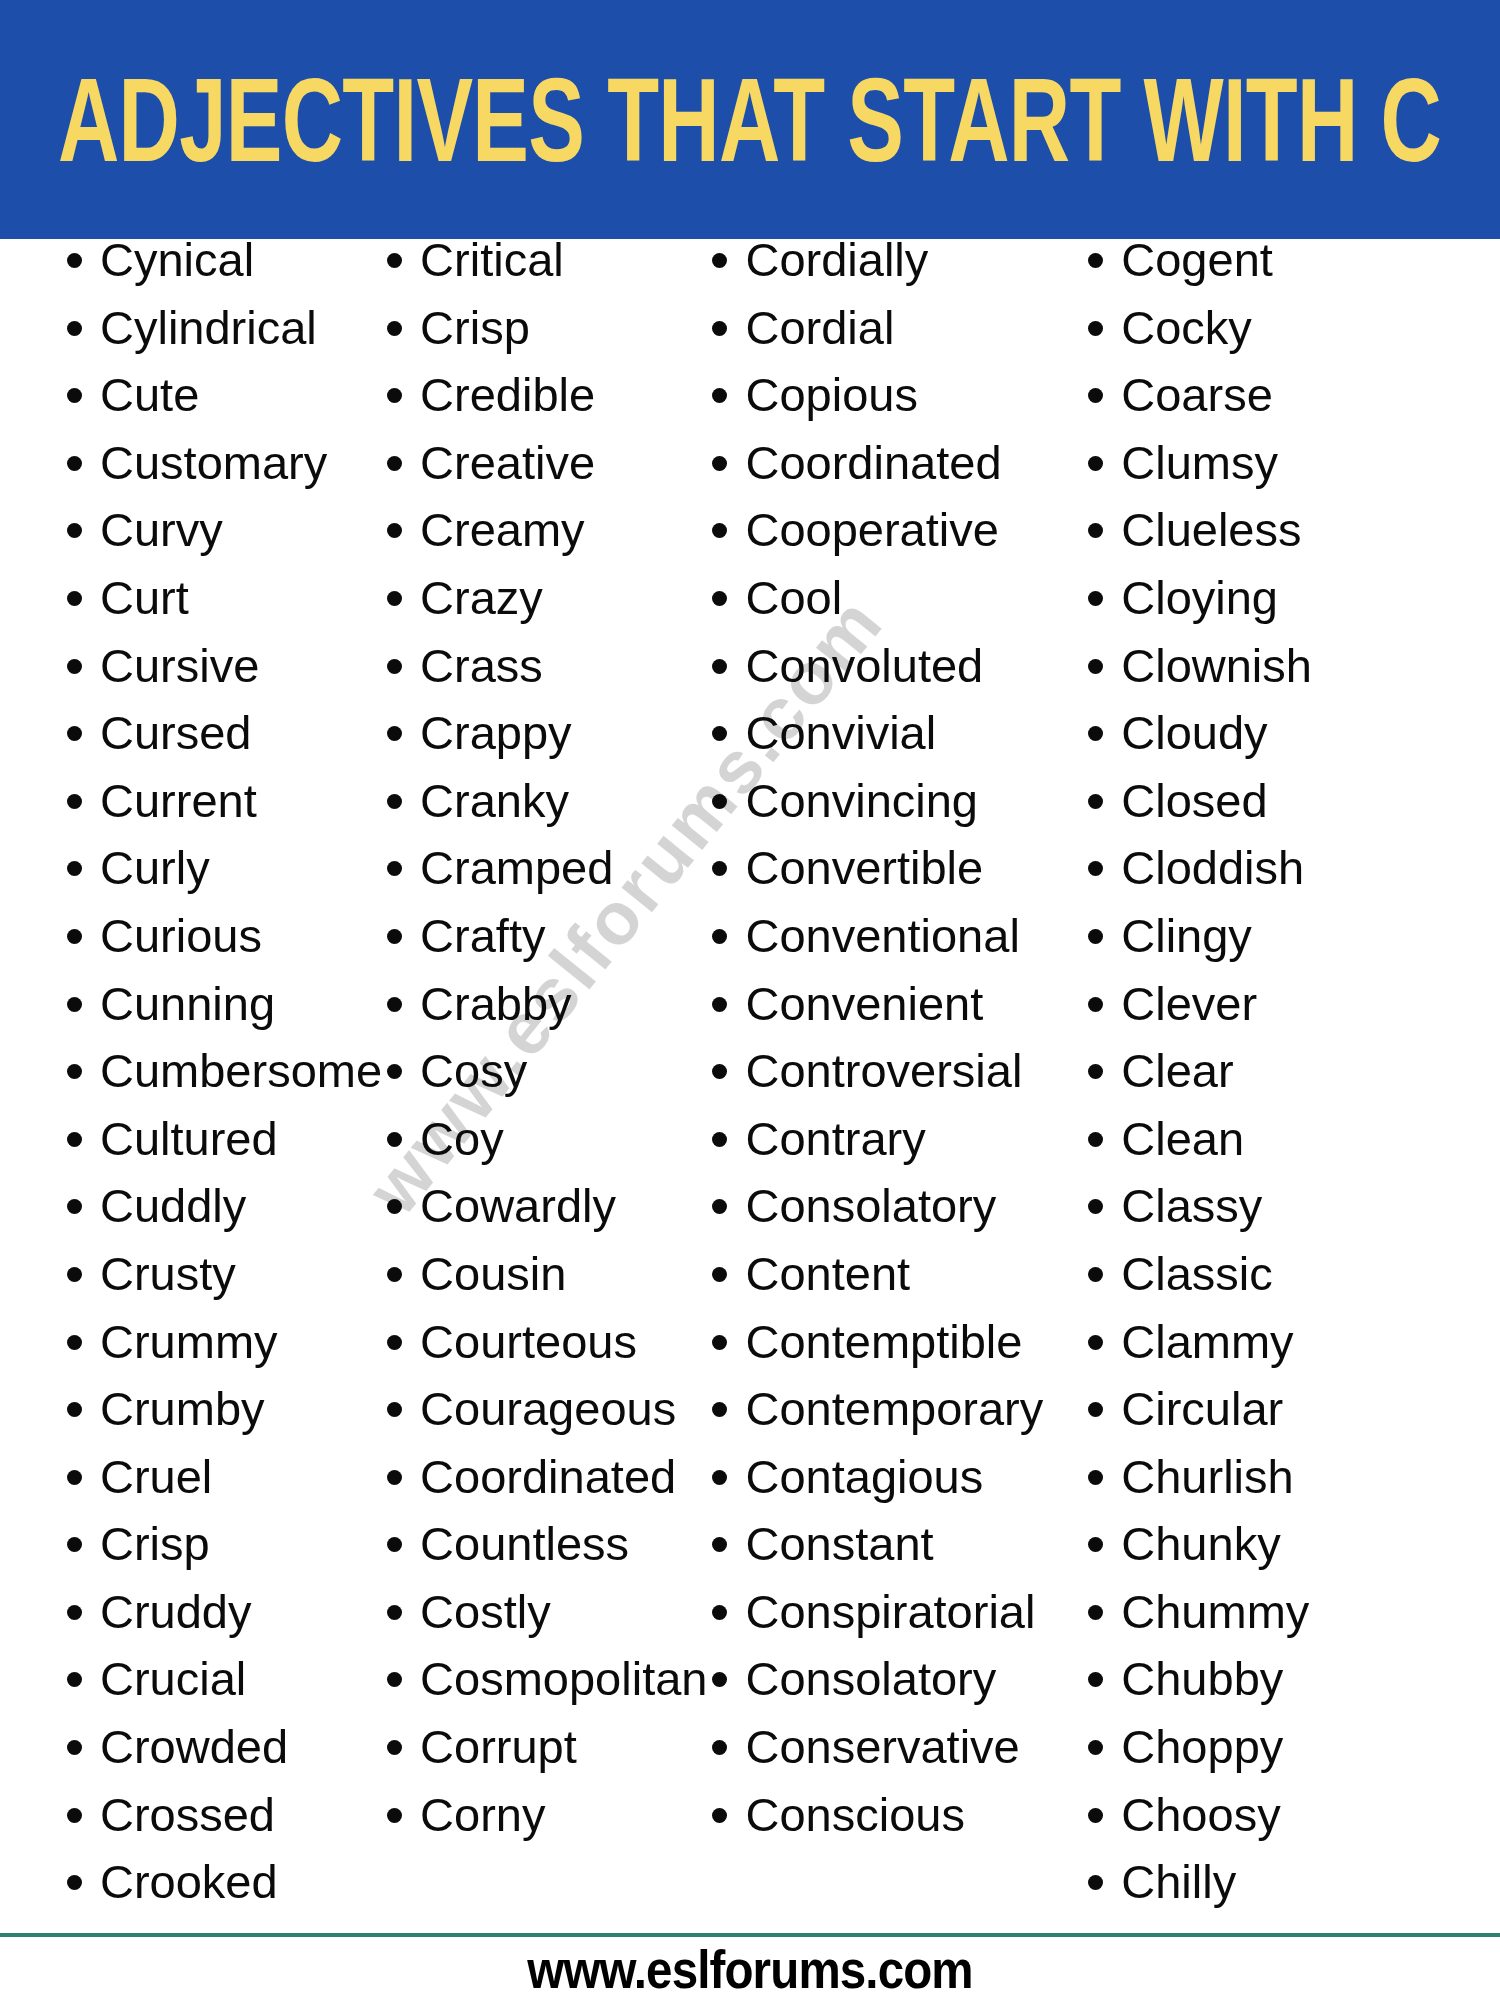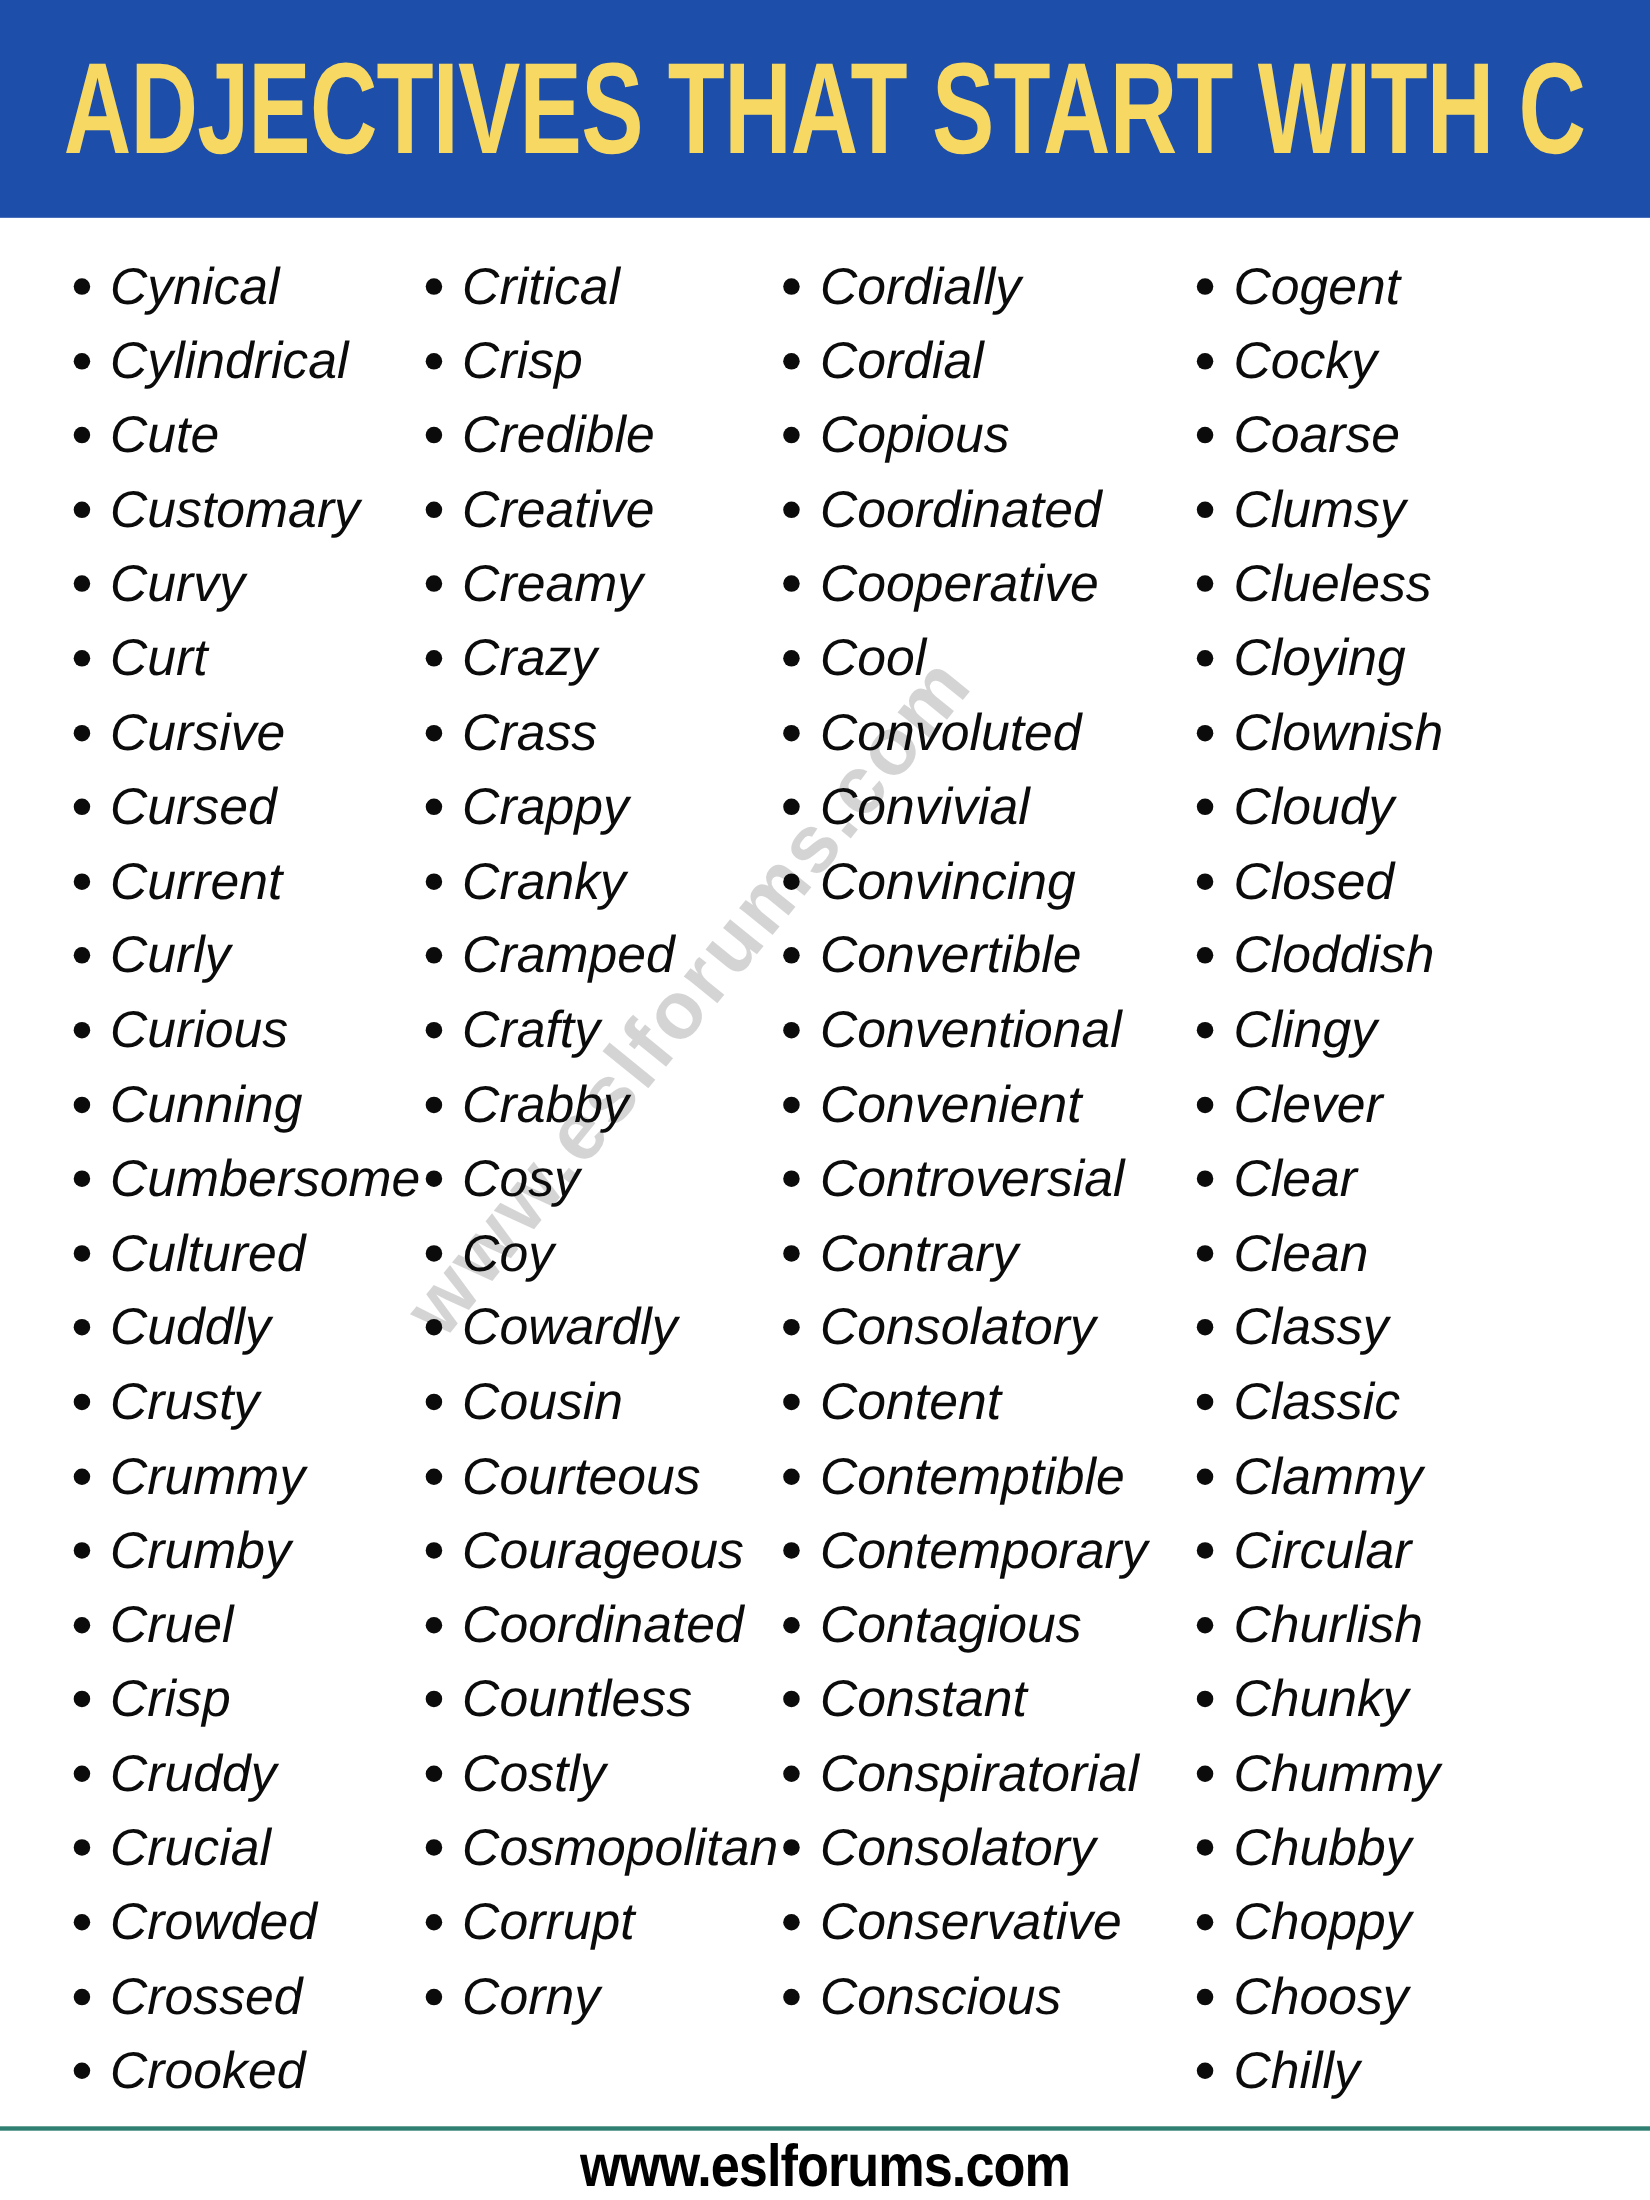--- a/index.html
+++ b/index.html
@@ -2,39 +2,39 @@
 <html><head>
 <meta charset="utf-8">
 <style>
   html,body{margin:0;padding:0;}
   body{
     width:1500px;height:2000px;position:relative;overflow:hidden;
     background:#ffffff;font-family:"Liberation Sans",sans-serif;
   }
   
   .banner{
-    position:absolute;left:0;top:0;width:1500px;height:198px;
+    position:absolute;left:0;top:0;width:1500px;height:239px;
     background:#1D4EA9;display:flex;align-items:center;justify-content:center;
   }
   .banner h1{
     margin:0;color:#F6D862;font-weight:bold;font-size:118px;line-height:1;
     white-space:nowrap;letter-spacing:-1px;
     transform:scaleX(0.72);transform-origin:center center;
   }
   
   .watermark{
     position:absolute;left:625px;top:905px;z-index:0;
     transform:translate(-50%,-50%) rotate(-51deg);
     font-size:74px;font-weight:bold;color:rgba(0,0,0,0.17);
     letter-spacing:3px;white-space:nowrap;pointer-events:none;
   }
   
   .cols{
     position:absolute;left:0;top:226px;width:1316px;z-index:1;
-    display:flex;align-items:flex-start;font-style:italic;
+    display:flex;align-items:flex-start;
   }
   ul.word-col{
     list-style:none;margin:0;padding:0;width:375px;box-sizing:border-box;
   }
   ul.word-col:nth-child(1){margin-left:62px;}
   ul.word-col:nth-child(4){margin-left:40px;width:335px;}
   ul.word-col li{
     position:relative;padding-left:38px;
     font-size:47px;line-height:67.6px;color:#0b0b0b;white-space:nowrap;
   }

